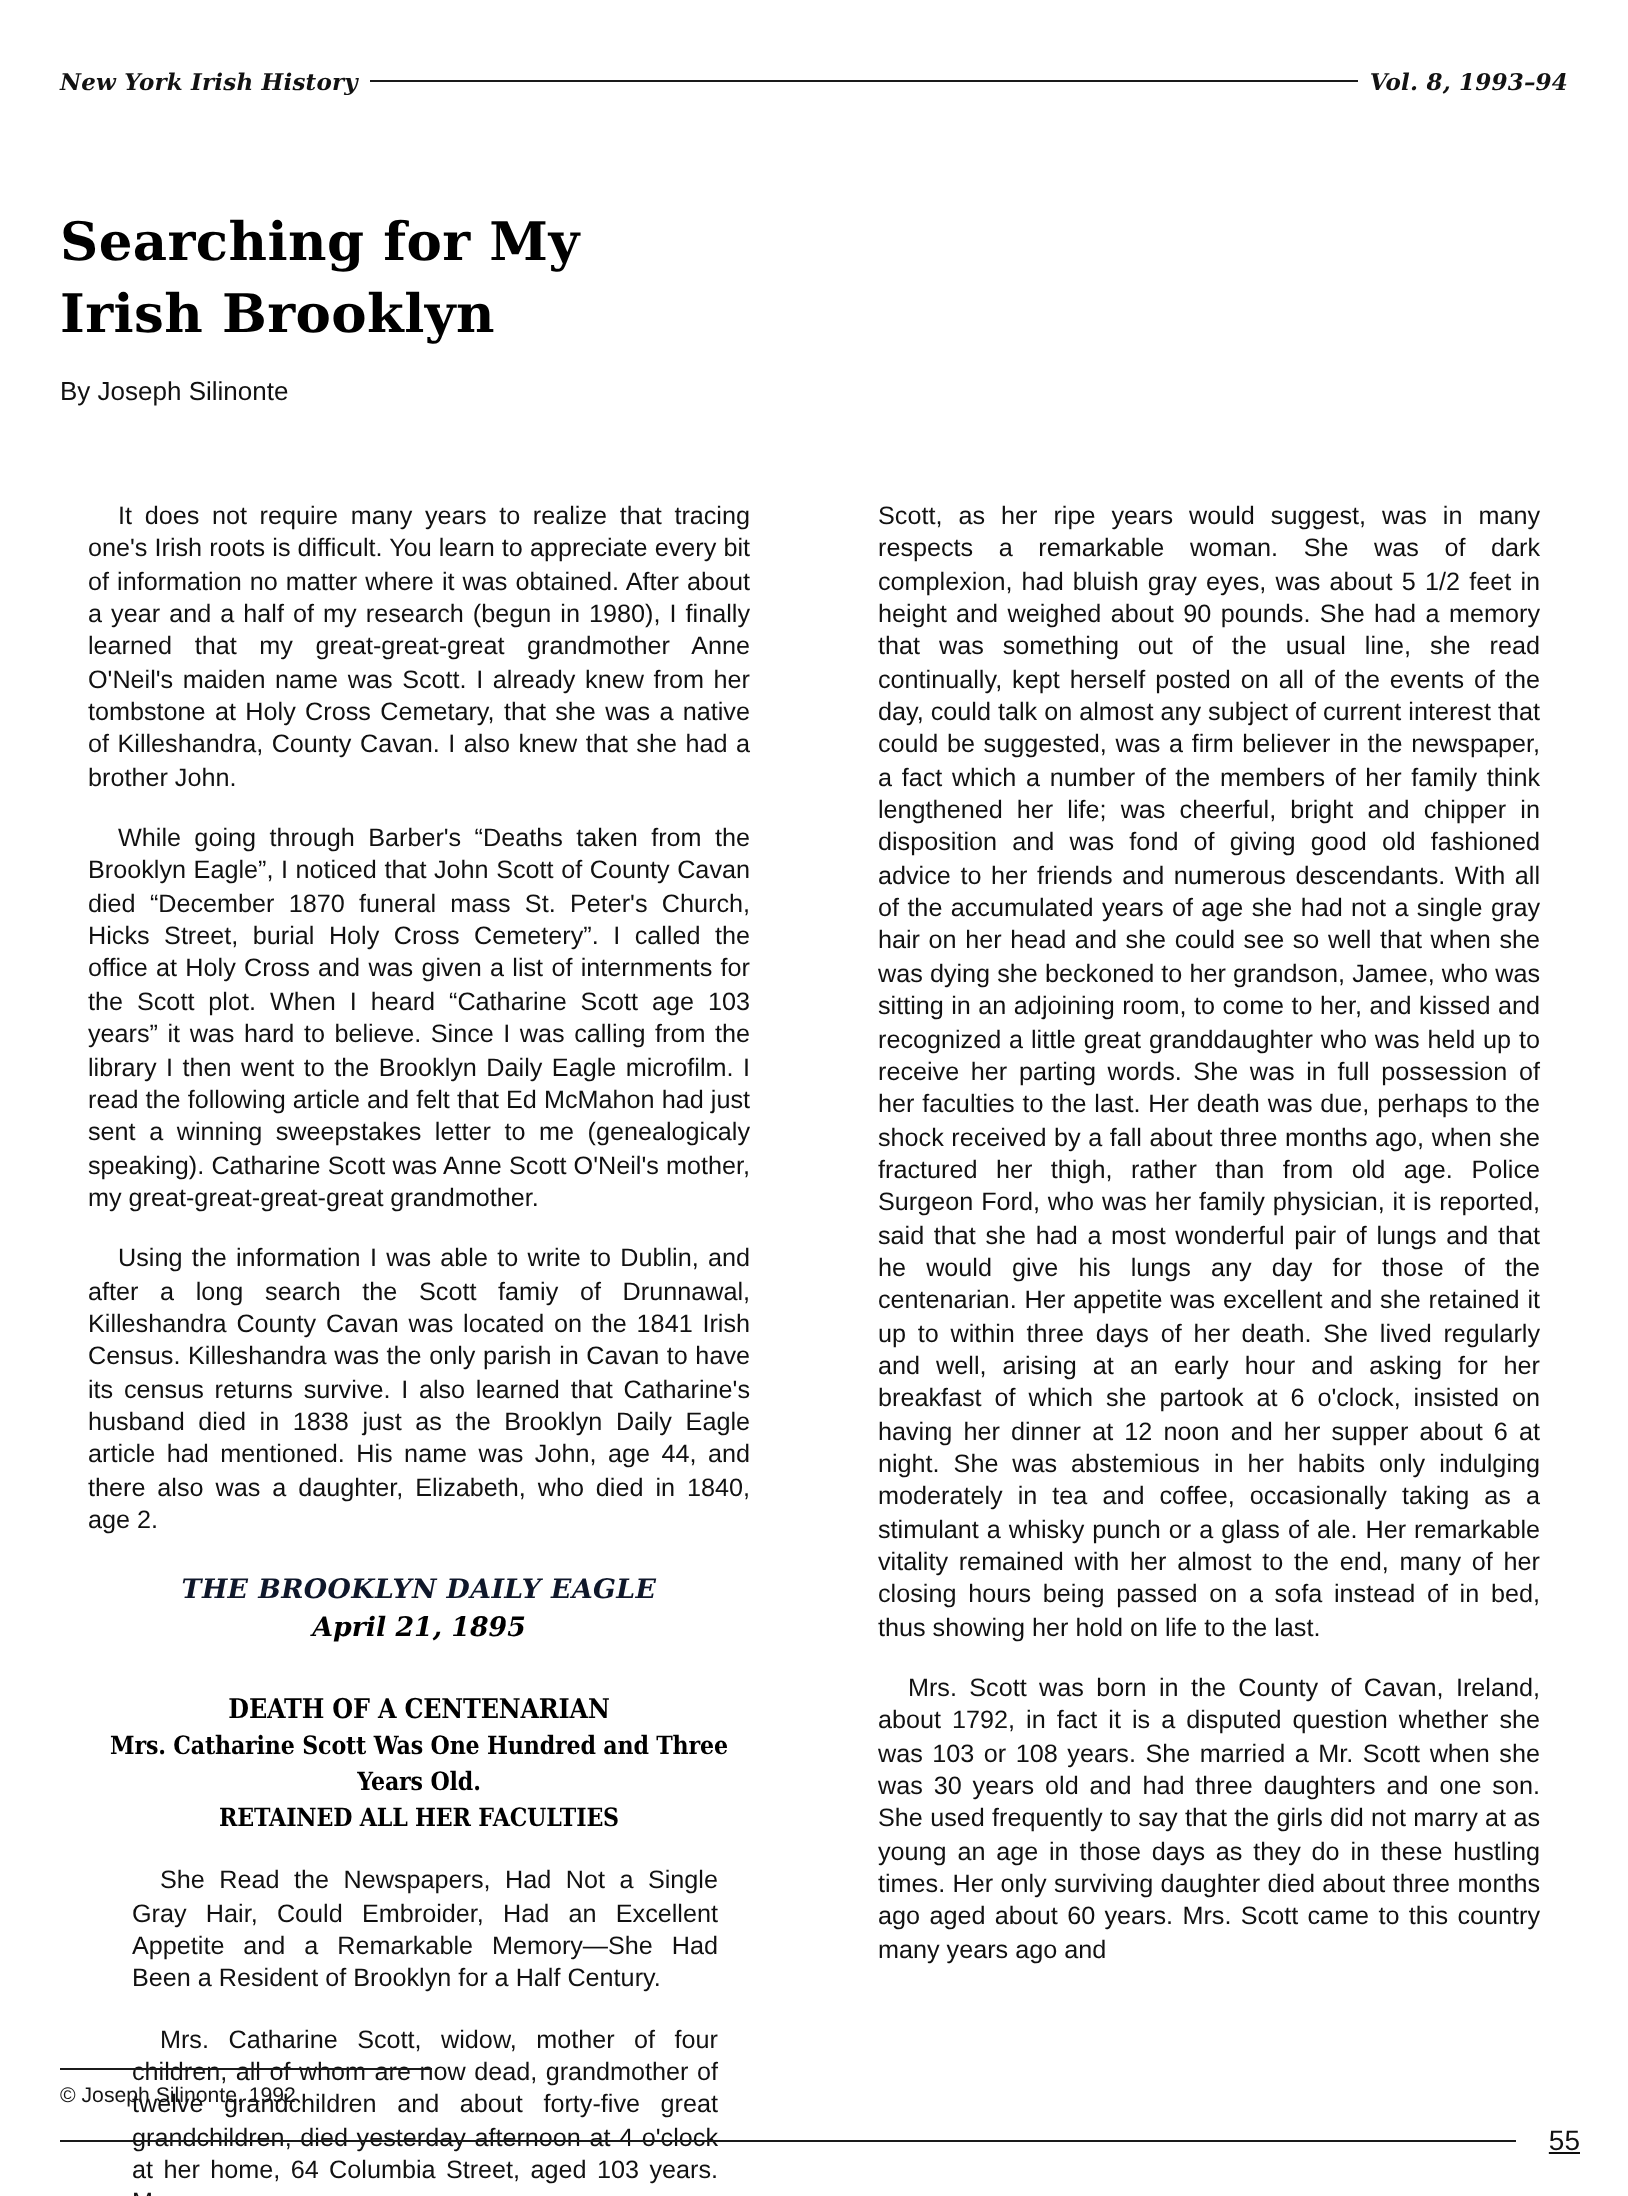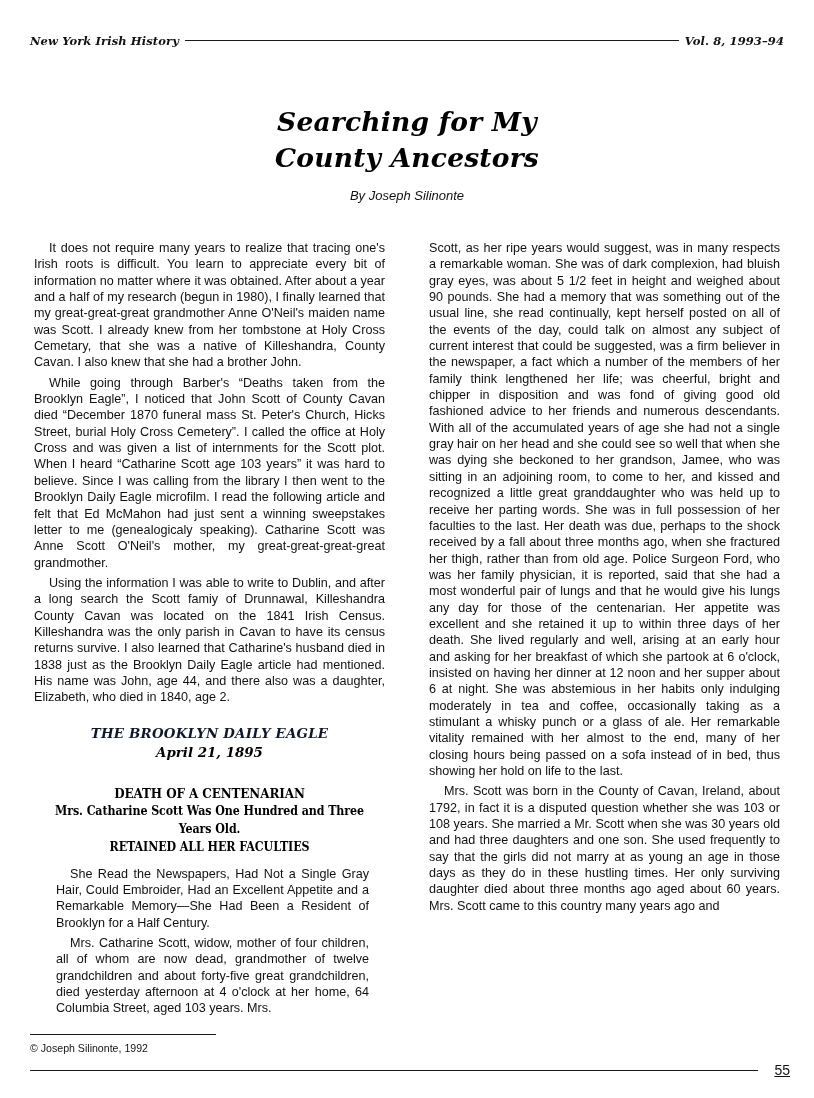--- a/index.html
+++ b/index.html
@@ -50,22 +50,21 @@
     border-top: 1.4px solid #1a1a1a;
     margin-bottom: 1px;
   }
 
   
   .title-block {
     position: absolute;
     top: 104px;
     left: 30px;
     right: 30px;
-    text-align: center;
-    font-style: italic;
+    text-align: left;
   }
   .article-title {
     font-family: "DejaVu Serif", serif;
     font-weight: bold;
     font-size: 26.5px;
     line-height: 1.36;
     letter-spacing: .2px;
     color: #000;
   }
   .article-title .tline { display: block; }
@@ -86,21 +85,21 @@
     display: flex;
     gap: 36px;
   }
   .col {
     width: 359px;
     flex: 0 0 359px;
     position: relative;
   }
 
   p.body {
-    margin: 4px;
+    margin: 14px;
     font-family: "Liberation Sans", sans-serif;
     font-size: 12.6px;
     line-height: 16.35px;
     text-align: justify;
     text-indent: 15px;
     color: #111;
     hyphens: none;
   }
   p.body.noindent { text-indent: 0; }
 
@@ -196,21 +195,21 @@
 
   <div class="running-head">
     <span class="rh-text">New York Irish History</span>
     <span class="rh-rule"></span>
     <span class="rh-text">Vol. 8, 1993–94</span>
   </div>
 
   <div class="title-block">
     <div class="article-title">
       <span class="tline">Searching for My</span>
-      <span class="tline">County Ancestors</span>
+      <span class="tline">Irish Brooklyn</span>
     </div>
     <div class="byline">By Joseph Silinonte</div>
   </div>
 
   <div class="columns">
 
     <div class="col">
       <p class="body">It does not require many years to realize that tracing one's Irish roots is difficult. You learn to appreciate every bit of information no matter where it was obtained. After about a year and a half of my research (begun in 1980), I finally learned that my great-great-great grandmother Anne O'Neil's maiden name was Scott. I already knew from her tombstone at Holy Cross Cemetary, that she was a native of Killeshandra, County Cavan. I also knew that she had a brother John.</p>
       <p class="body">While going through Barber's “Deaths taken from the Brooklyn Eagle”, I noticed that John Scott of County Cavan died “December 1870 funeral mass St. Peter's Church, Hicks Street, burial Holy Cross Cemetery”. I called the office at Holy Cross and was given a list of internments for the Scott plot. When I heard “Catharine Scott age 103 years” it was hard to believe. Since I was calling from the library I then went to the Brooklyn Daily Eagle microfilm. I read the following article and felt that Ed McMahon had just sent a winning sweepstakes letter to me (genealogicaly speaking). Catharine Scott was Anne Scott O'Neil's mother, my great-great-great-great grandmother.</p>
       <p class="body">Using the information I was able to write to Dublin, and after a long search the Scott famiy of Drunnawal, Killeshandra County Cavan was located on the 1841 Irish Census. Killeshandra was the only parish in Cavan to have its census returns survive. I also learned that Catharine's husband died in 1838 just as the Brooklyn Daily Eagle article had mentioned. His name was John, age 44, and there also was a daughter, Elizabeth, who died in 1840, age 2.</p>

